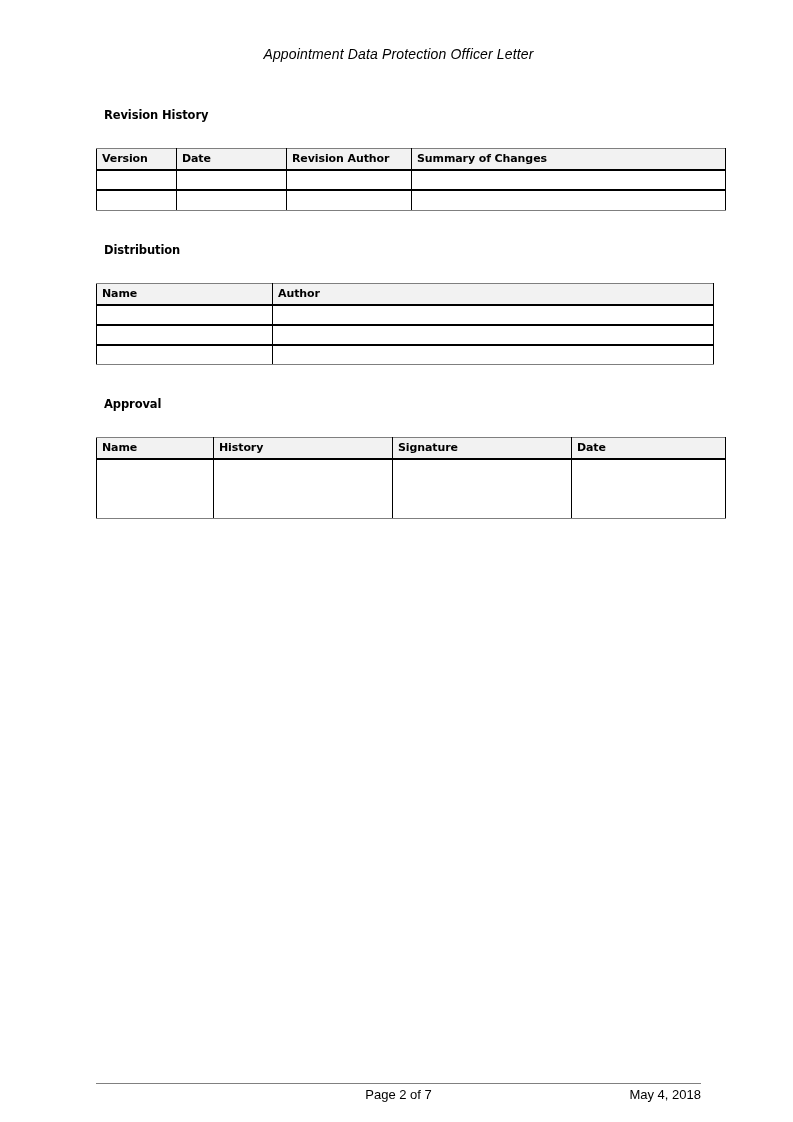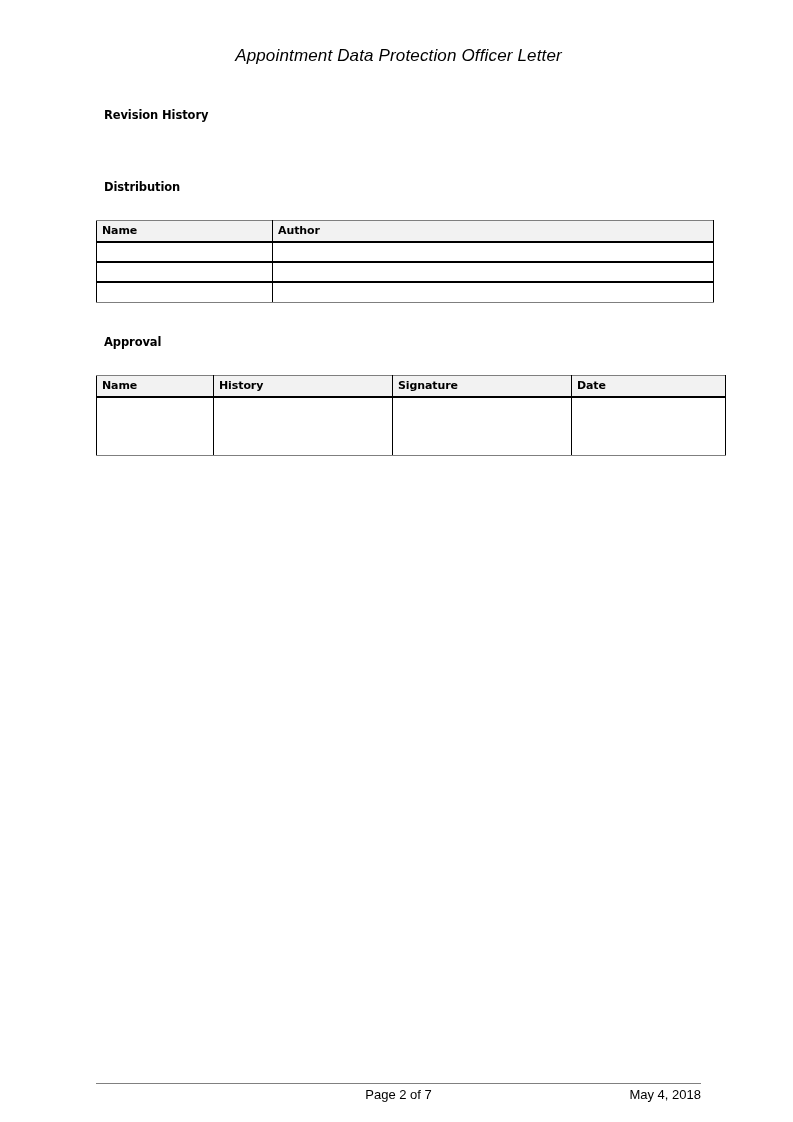--- a/index.html
+++ b/index.html
@@ -26,21 +26,21 @@
 
   
   .doc-header {
     position: absolute;
     left: 96px;
     top: 46px;
     width: 605px;
     text-align: center;
     font-family: "Liberation Sans", sans-serif;
     font-style: italic;
-    font-size: 17px;
+    font-size: 14px;
     letter-spacing: 0.15px;
     color: #000000;
     white-space: nowrap;
   }
 
   
   .content {
     position: absolute;
     left: 96px;
     top: 100px;
@@ -150,20 +150,44 @@
 
 <div class="page">
 
   <div class="doc-header">Appointment Data Protection Officer Letter</div>
 
   <div class="content">
 
     <div class="section">
       <div class="section-heading">Revision History</div>
       <div class="gap-heading-to-table"></div>
+      <table class="doc-table">
+        <thead>
+          <tr>
+            <th style="width:74px">Version</th>
+            <th style="width:104px">Date</th>
+            <th style="width:119px">Revision Author</th>
+            <th style="width:308px">Summary of Changes</th>
+          </tr>
+        </thead>
+        <tbody>
+          <tr class="row-20">
+            <td></td>
+            <td></td>
+            <td></td>
+            <td></td>
+          </tr>
+          <tr class="row-20">
+            <td></td>
+            <td></td>
+            <td></td>
+            <td></td>
+          </tr>
+        </tbody>
+      </table>
     </div>
 
     <div class="gap-table-to-heading"></div>
 
     <div class="section">
       <div class="section-heading">Distribution</div>
       <div class="gap-heading-to-table"></div>
       <table class="doc-table">
         <thead>
           <tr>

